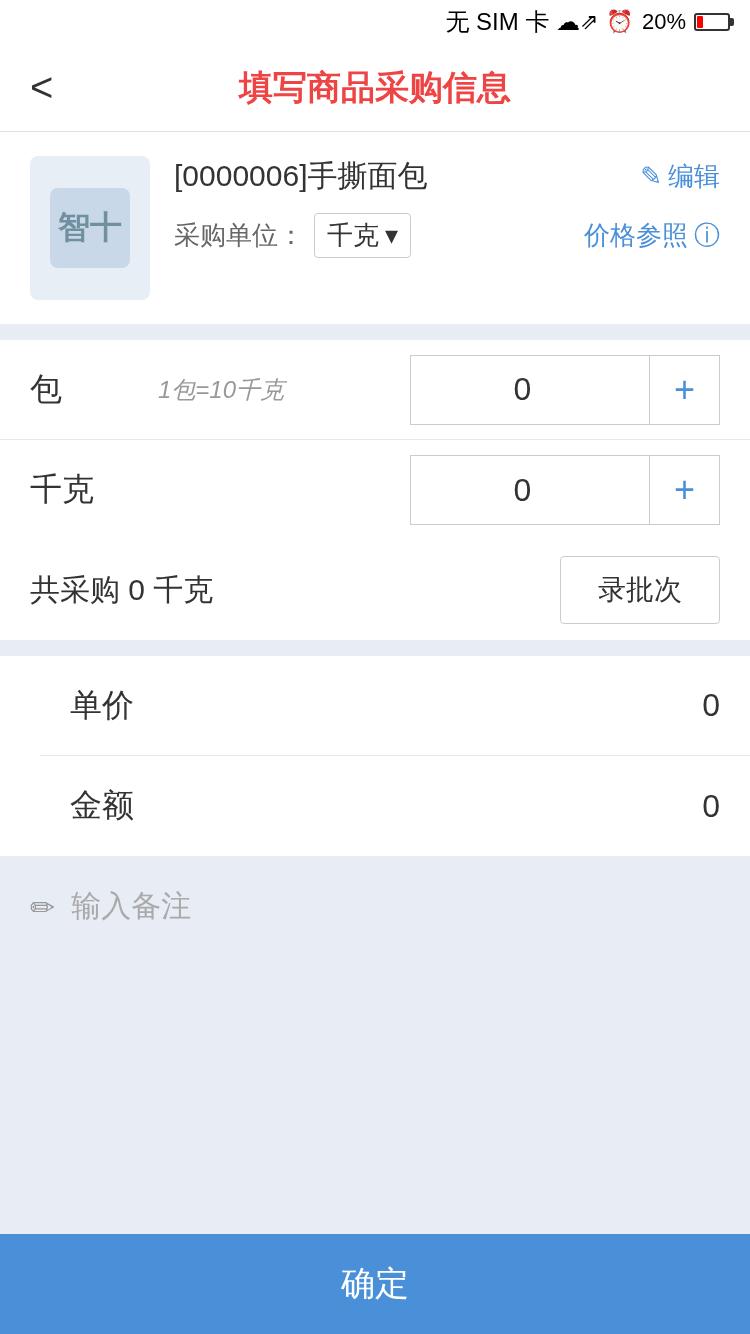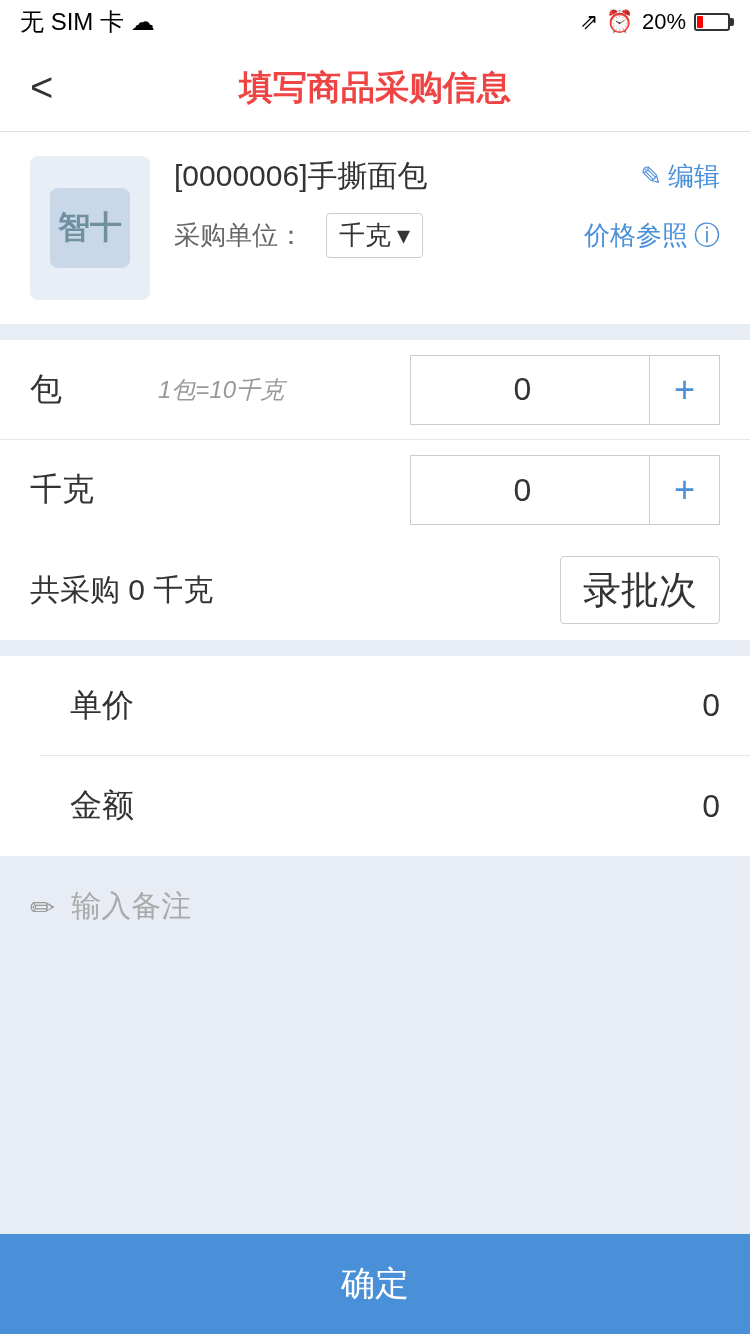--- a/index.html
+++ b/index.html
@@ -13,21 +13,21 @@
       color: #333;
     }
 
     
     .status-bar {
       width: 750px;
       height: 44px;
       background: #fff;
       display: flex;
       align-items: center;
-      justify-content: space-between;
+      justify-content: flex-end;
       padding: 0 20px;
       font-size: 24px;
       color: #000;
     }
     .status-left { display: flex; align-items: center; gap: 10px; }
     .status-center { font-size: 28px; font-weight: 500; }
     .status-right { display: flex; align-items: center; gap: 8px; font-size: 22px; }
     .battery {
       display: inline-block;
       width: 36px;
@@ -137,21 +137,21 @@
       cursor: pointer;
     }
     .product-bottom-row {
       display: flex;
       align-items: center;
       justify-content: space-between;
     }
     .unit-selector {
       display: flex;
       align-items: center;
-      gap: 22px;
+      gap: 10px;
       font-size: 26px;
       color: #666;
     }
     .unit-dropdown {
       border: 1px solid #ccc;
       border-radius: 4px;
       padding: 4px 12px;
       font-size: 26px;
       color: #333;
       background: #fff;
@@ -244,21 +244,21 @@
     }
     .total-text {
       font-size: 30px;
       color: #333;
     }
     .batch-btn {
       width: 160px;
       height: 68px;
       border: 1px solid #ccc;
       background: #fff;
-      font-size: 38px;
+      font-size: 28px;
       color: #333;
       display: flex;
       align-items: center;
       justify-content: center;
       border-radius: 4px;
       cursor: pointer;
     }
 
     
     .price-section {

